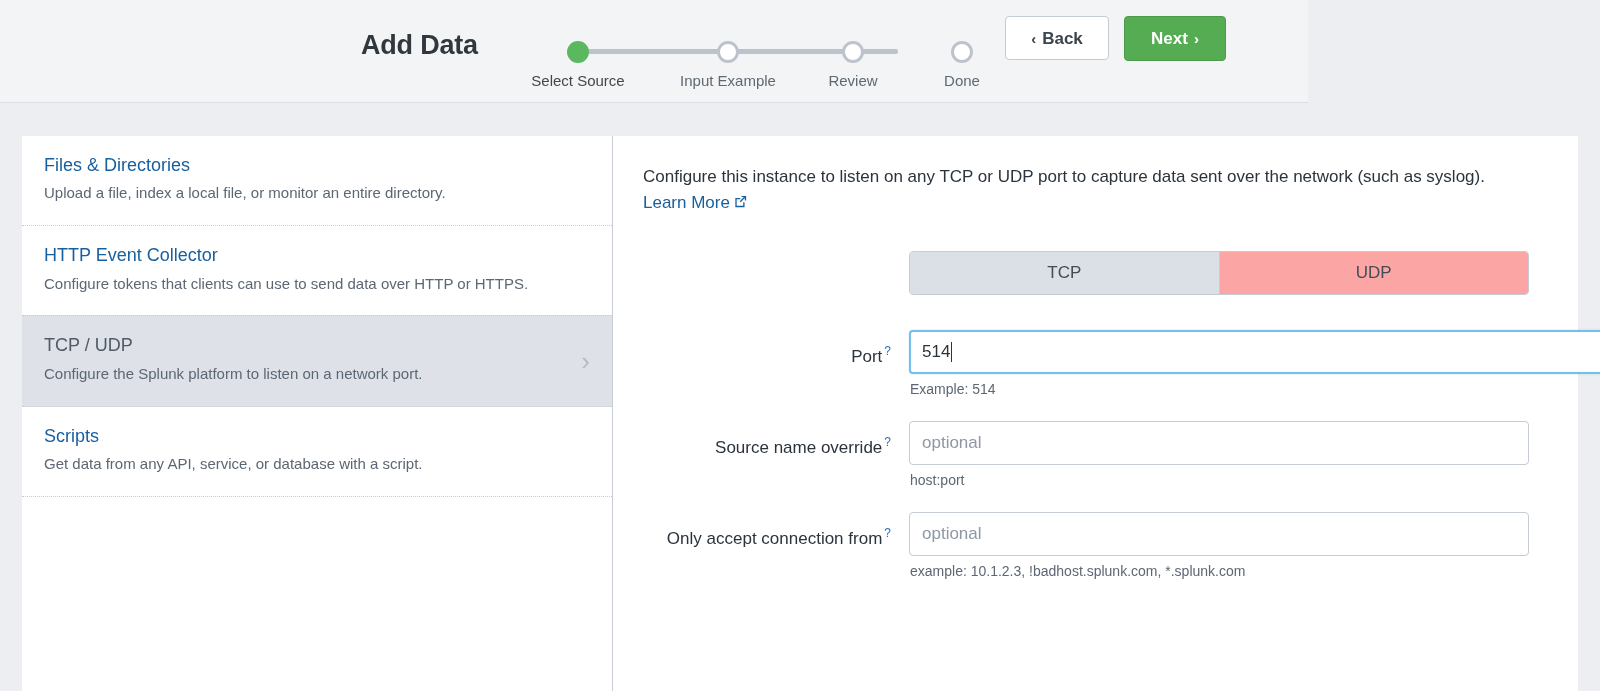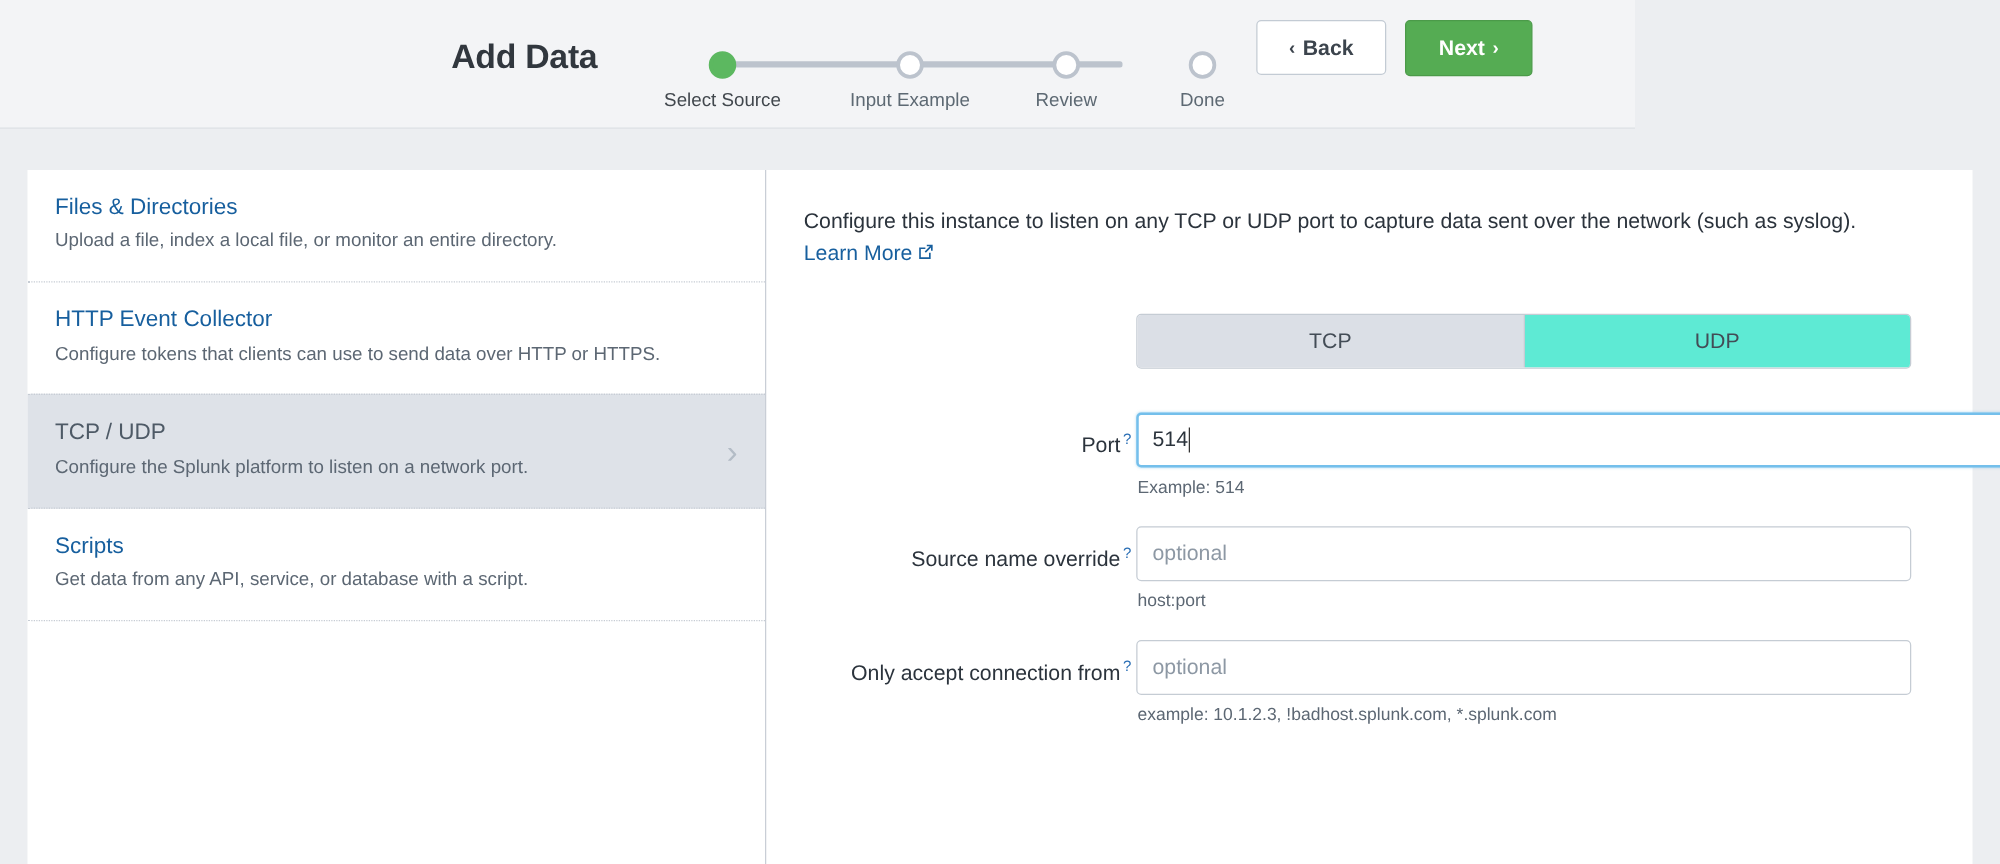--- a/index.html
+++ b/index.html
@@ -204,21 +204,21 @@
     vertical-align: -1px;
     margin-left: 3px;
   }
 
   
   .row { display: flex; align-items: flex-start; margin-bottom: 3px; }
   .label-col {
     width: 266px;
     flex: 0 0 266px;
     text-align: right;
-    padding-right: 4px;
+    padding-right: 18px;
     font-size: 17px;
     color: #2b333c;
     line-height: 1.45;
     padding-top: 13px;
   }
   .help-q {
     color: #2b6fb5;
     font-size: 12px;
     vertical-align: super;
     cursor: pointer;
@@ -235,21 +235,21 @@
     overflow: hidden;
     margin-bottom: 32px;
   }
   .toggle-btn {
     flex: 1;
     display: flex;
     align-items: center;
     justify-content: center;
     font-size: 17px;
     color: #434c56;
-    background: #5eead4;
+    background: #fca5a5;
     cursor: pointer;
   }
   .toggle-btn.active {
     background: #dbdfe6;
     border-right: 1px solid #c5ccd4;
   }
   .caret {
     display: inline-block;
     width: 1px;
     height: 20px;

